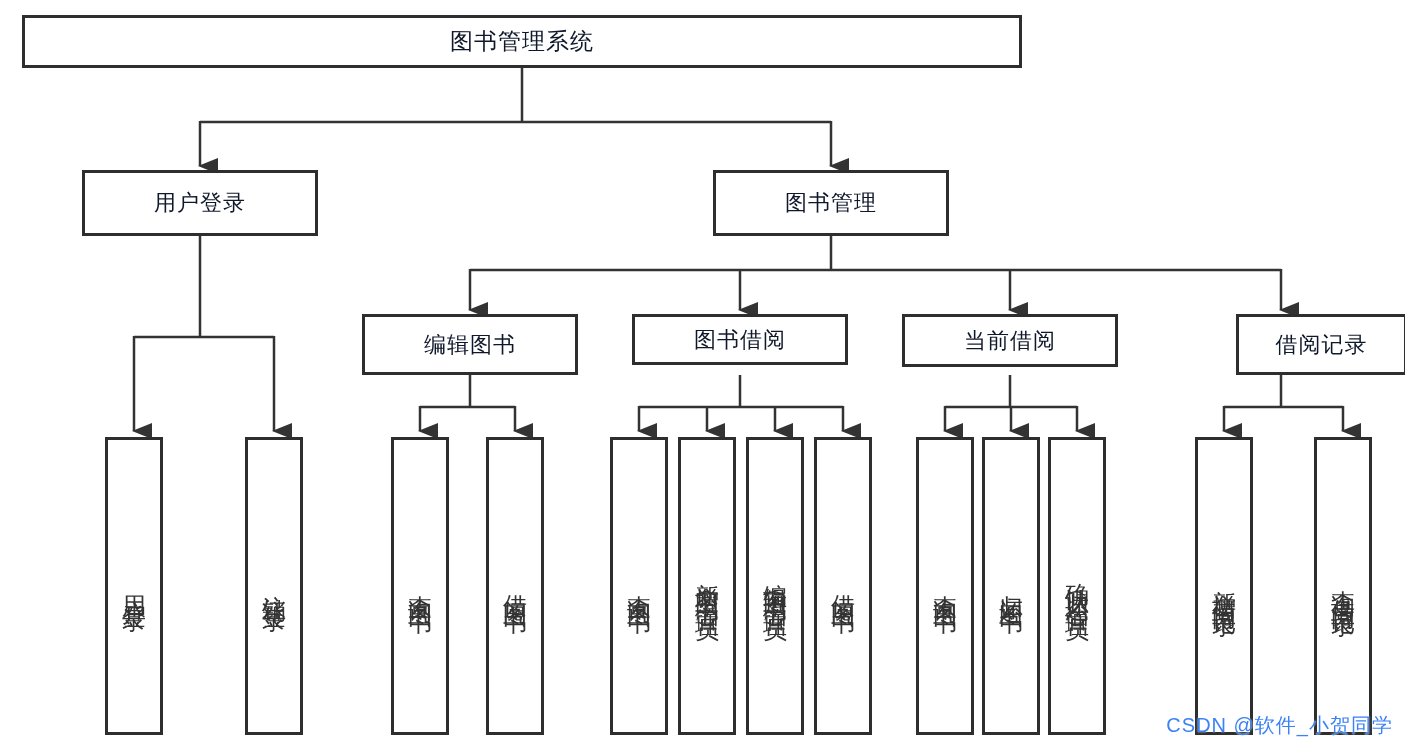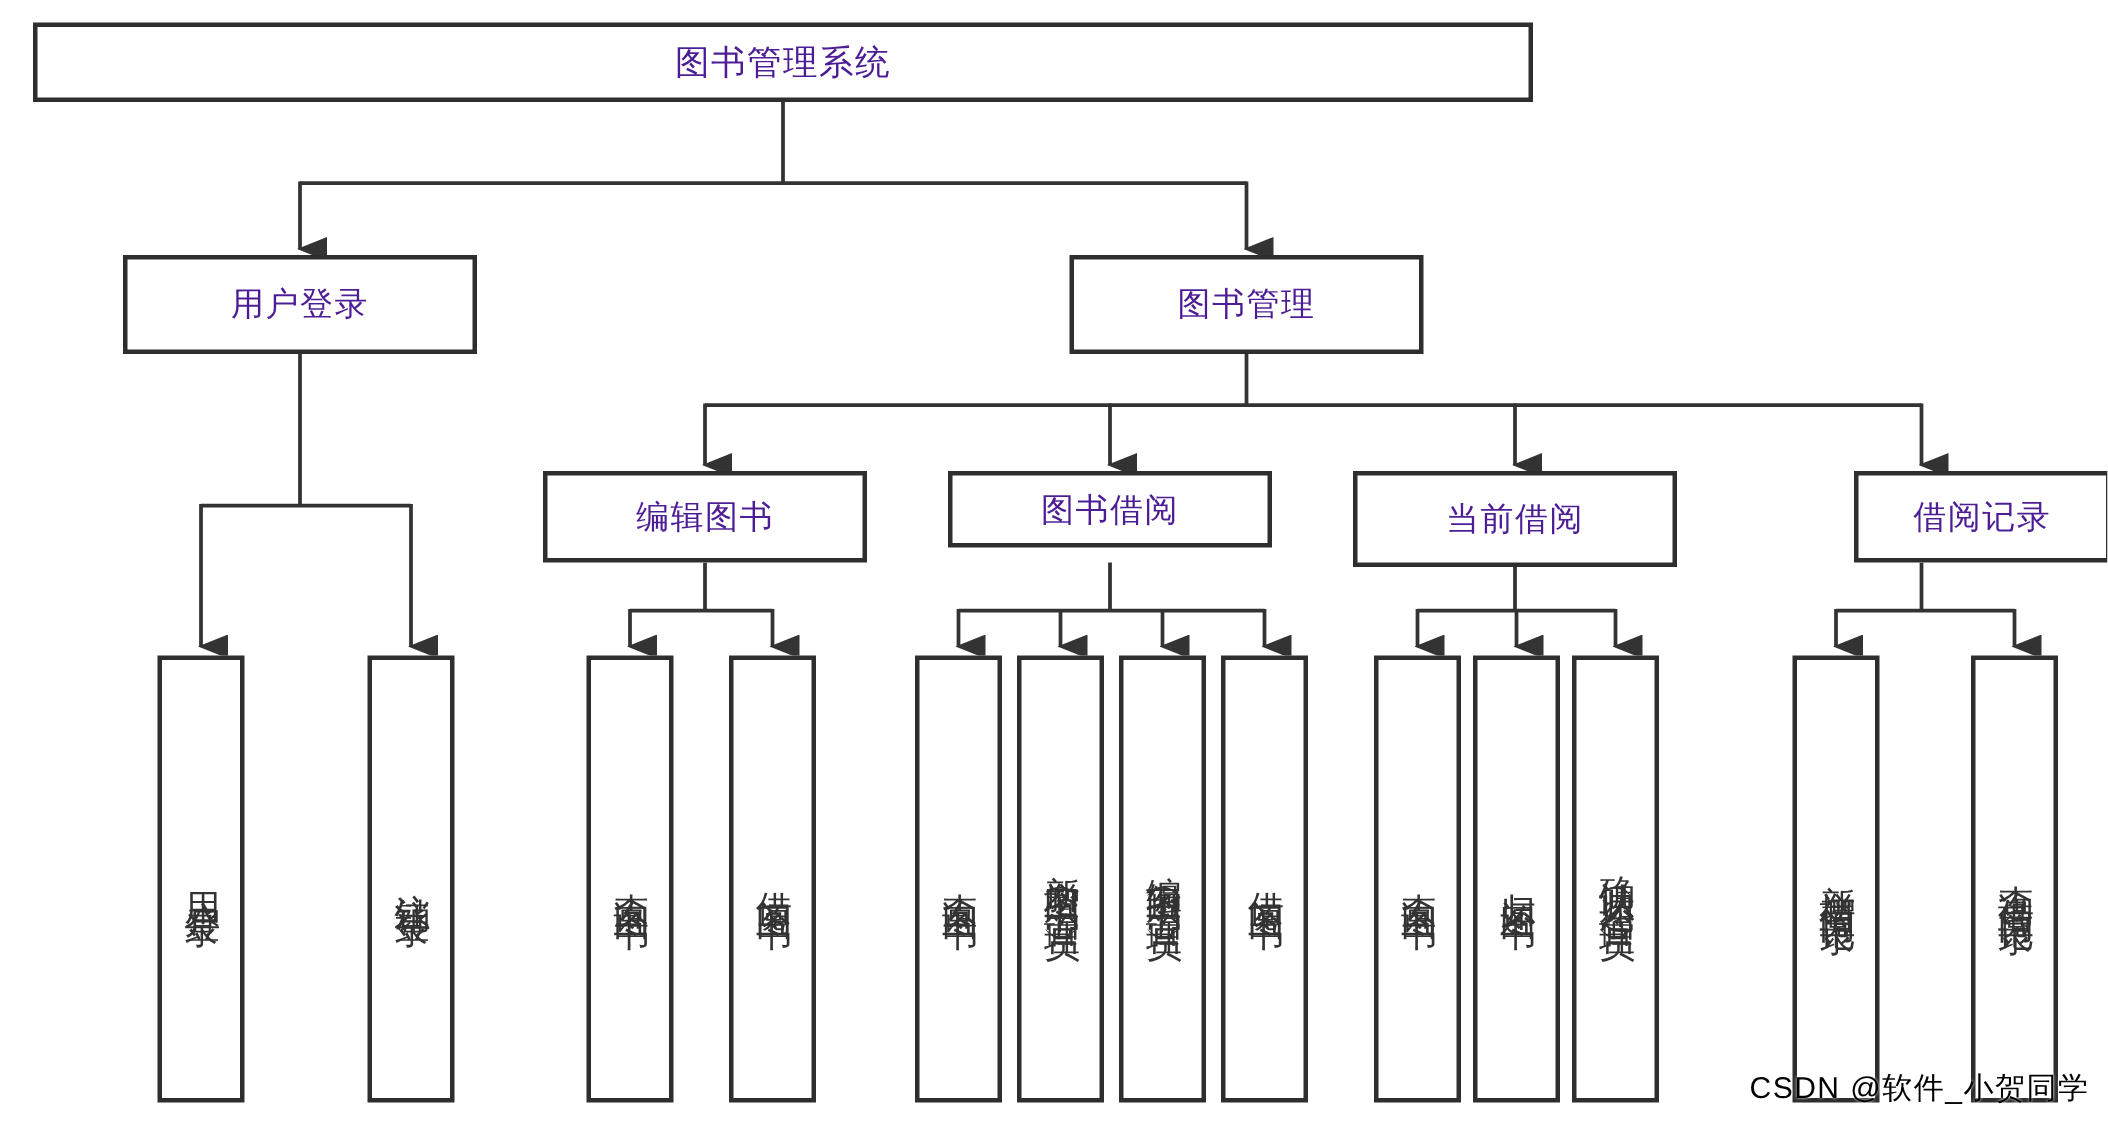--- a/index.html
+++ b/index.html
@@ -26,41 +26,41 @@
     box-sizing: border-box;
     border: 3px solid #2e2e2e;
     background: #ffffff;
     display: flex;
     align-items: center;
     justify-content: center;
     z-index: 2;
   }
   .hlabel {
     font-size: 22px;
-    color: #4c1d95;
+    color: #0f172a;
     letter-spacing: 1px;
     white-space: nowrap;
   }
   .root-label {
     font-size: 23px;
   }
   .vlabel {
     writing-mode: vertical-rl;
     text-orientation: mixed;
     font-size: 24px;
     letter-spacing: 5px;
     color: #333333;
     line-height: 1;
   }
   .watermark {
     position: absolute;
     right: 12px;
     bottom: 8px;
     font-size: 20px;
-    color: #000000;
+    color: #3b82f6;
     letter-spacing: 1px;
     z-index: 3;
     text-shadow: 0 0 2px #ffffff;
     white-space: nowrap;
   }
 </style>
 </head>
 <body>
 
 <div class="canvas">
@@ -118,21 +118,21 @@
   <div class="box" style="left:713px; top:170px; width:236px; height:66px;">
     <span class="hlabel">图书管理</span>
   </div>
 
   <div class="box" style="left:362px; top:314px; width:216px; height:61px;">
     <span class="hlabel">编辑图书</span>
   </div>
   <div class="box" style="left:632px; top:314px; width:216px; height:51px;">
     <span class="hlabel">图书借阅</span>
   </div>
-  <div class="box" style="left:902px; top:314px; width:216px; height:64px;">
+  <div class="box" style="left:902px; top:314px; width:216px; height:53px;">
     <span class="hlabel">当前借阅</span>
   </div>
   <div class="box" style="left:1236px; top:314px; width:171px; height:61px;">
     <span class="hlabel">借阅记录</span>
   </div>
 
   <div class="box" style="left:105px; top:437px; width:58px; height:298px;">
     <span class="vlabel">用户登录</span>
   </div>
   <div class="box" style="left:245px; top:437px; width:58px; height:298px;">

